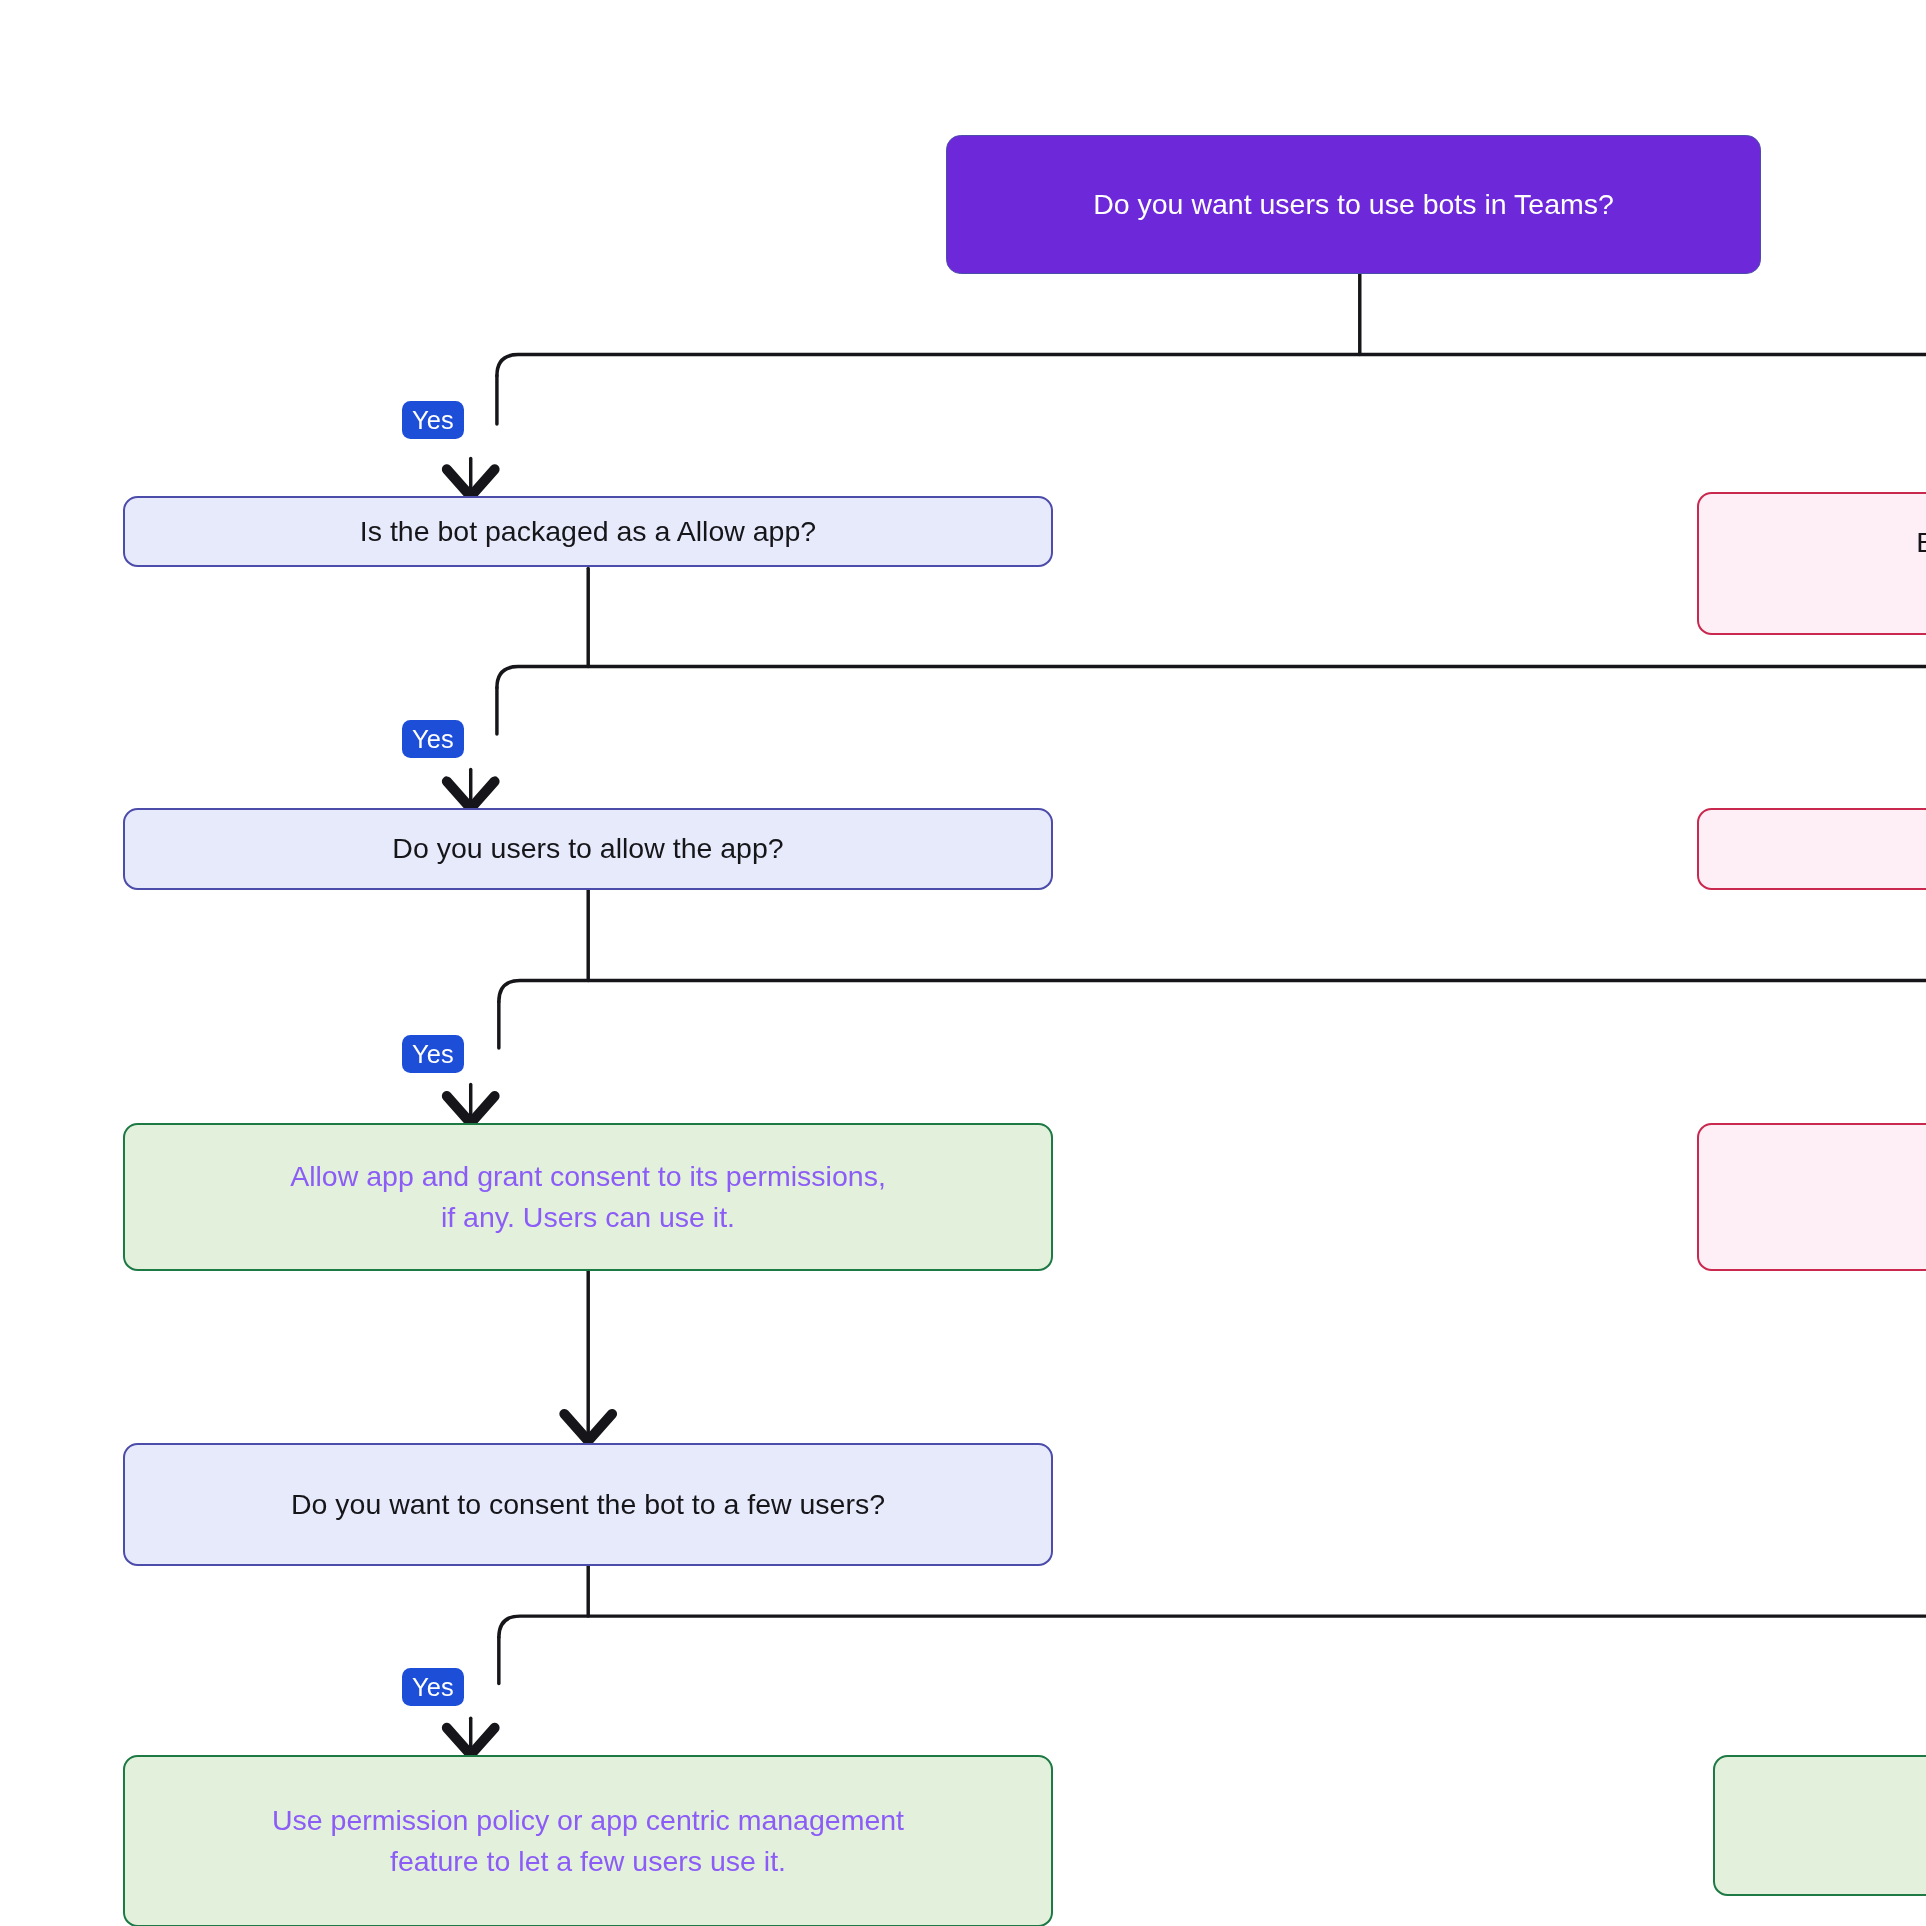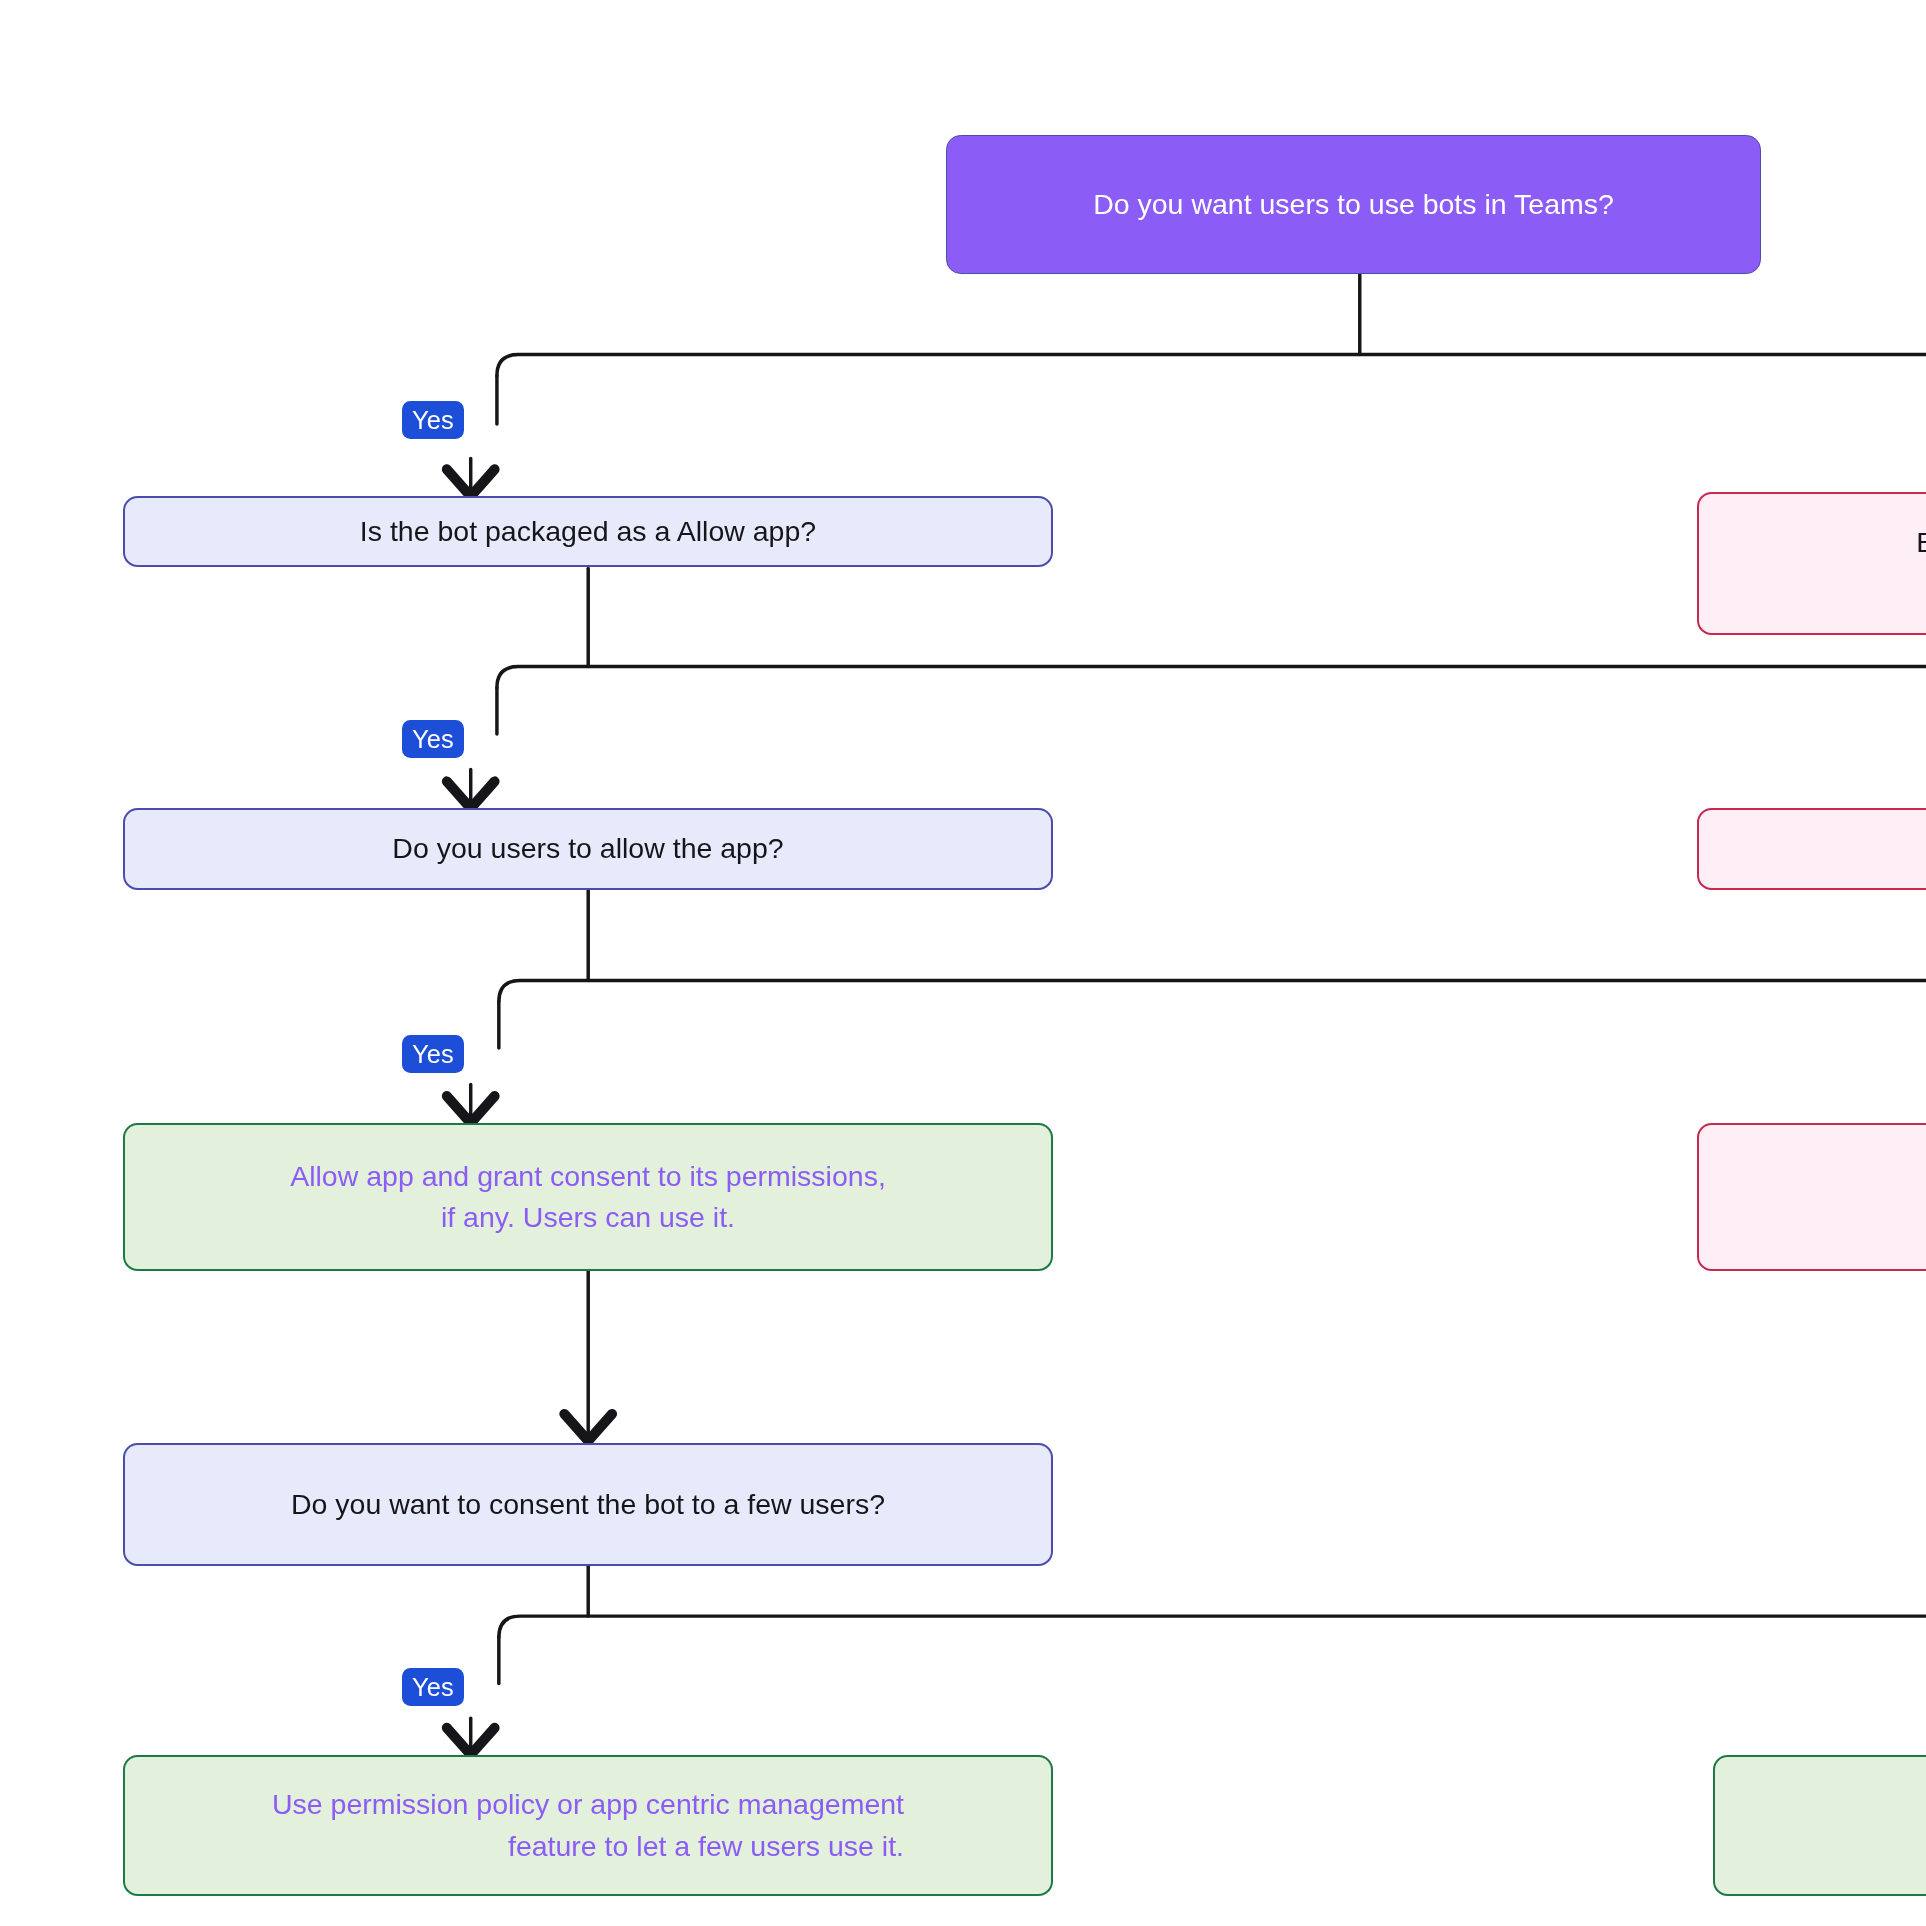--- a/index.html
+++ b/index.html
@@ -31,21 +31,21 @@
     display: flex;
     align-items: center;
     justify-content: center;
     text-align: center;
     border-radius: 14.6px;
     line-height: 1.45;
     white-space: pre-line;
     padding: 3.9px 15.4px;
   }
   .node-root {
-    background: #8b5cf6;
+    background: #6d28d9;
     color: #ffffff;
     border: 1.5px solid #4c4cab;
     font-size: 28.5px;
   }
   .node-decision {
     background: #e7eafb;
     color: #16161a;
     border: 2.7px solid #4c4cab;
     font-size: 28.5px;
   }
@@ -152,19 +152,19 @@
 
   <div class="node node-positive" style="left:123px; top:1123px; width:930px; height:148px;">Allow app and grant consent to its permissions,
 if any. Users can use it.</div>
 
   <div class="node node-negative" style="left:1697px; top:1123px; width:928px; height:148px;">Users can’t use it.</div>
 
   <div class="node node-decision" style="left:123px; top:1443px; width:930px; height:123px;">Do you want to consent the bot to a few users?</div>
 
   <div class="badge" style="left:402px; top:1668px; width:62px;">Yes</div>
 
-  <div class="node node-positive" style="left:123px; top:1755px; width:930px; height:141px;text-align:right;">Use permission policy or app centric management
+  <div class="node node-positive" style="left:123px; top:1755px; width:930px; height:172px;">Use permission policy or app centric management
 feature to let a few users use it.</div>
 
   <div class="node node-positive" style="left:1713px; top:1755px; width:930px; height:141px;">Users can use it. No action required.</div>
 
 </div>
 
 
 </body></html>

